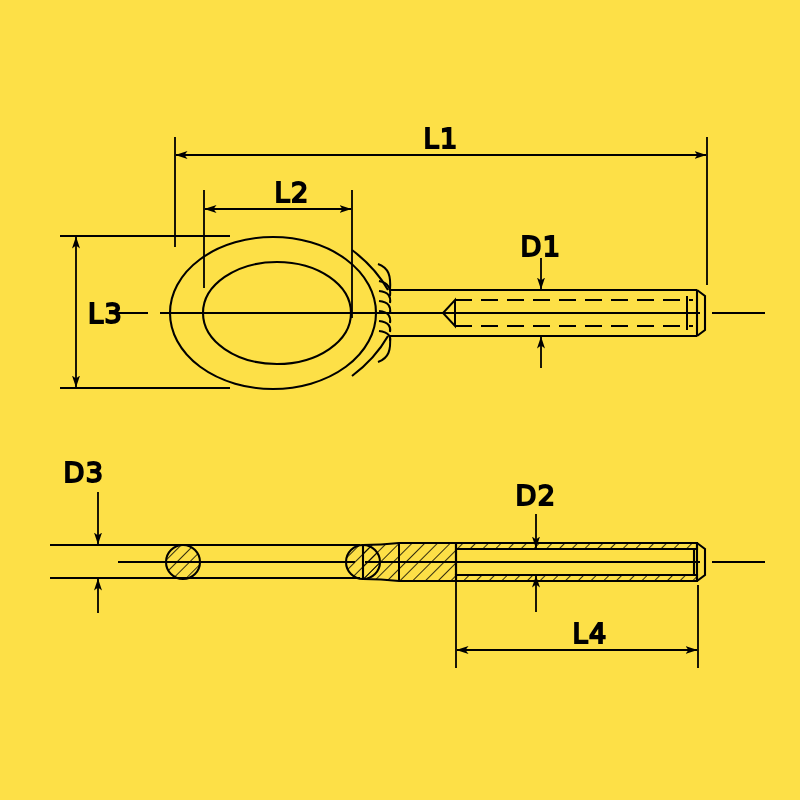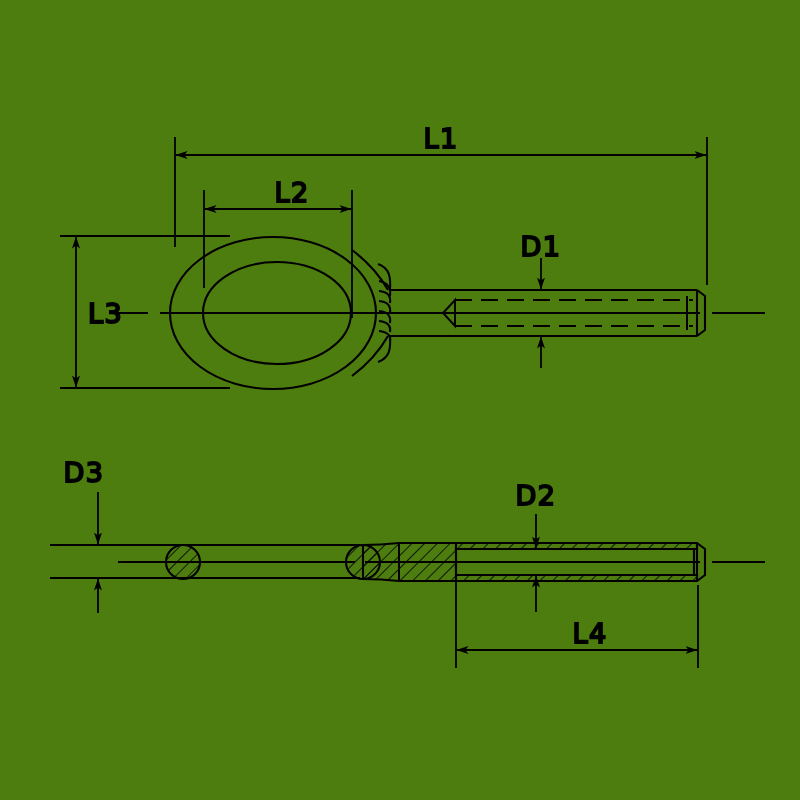--- a/index.html
+++ b/index.html
@@ -7,21 +7,21 @@
     padding: 0;
     background: #ffffff;
   }
   body {
     font-family: "DejaVu Sans", sans-serif;
   }
   #drawing-root {
     position: relative;
     width: 800px;
     height: 800px;
-    background: #4d7c0f;
+    background: #fde047;
     overflow: hidden;
   }
   #drawing-root svg {
     display: block;
     width: 800px;
     height: 800px;
   }
   .dim-label {
     font-family: "DejaVu Sans", sans-serif;
     font-size: 27px;

